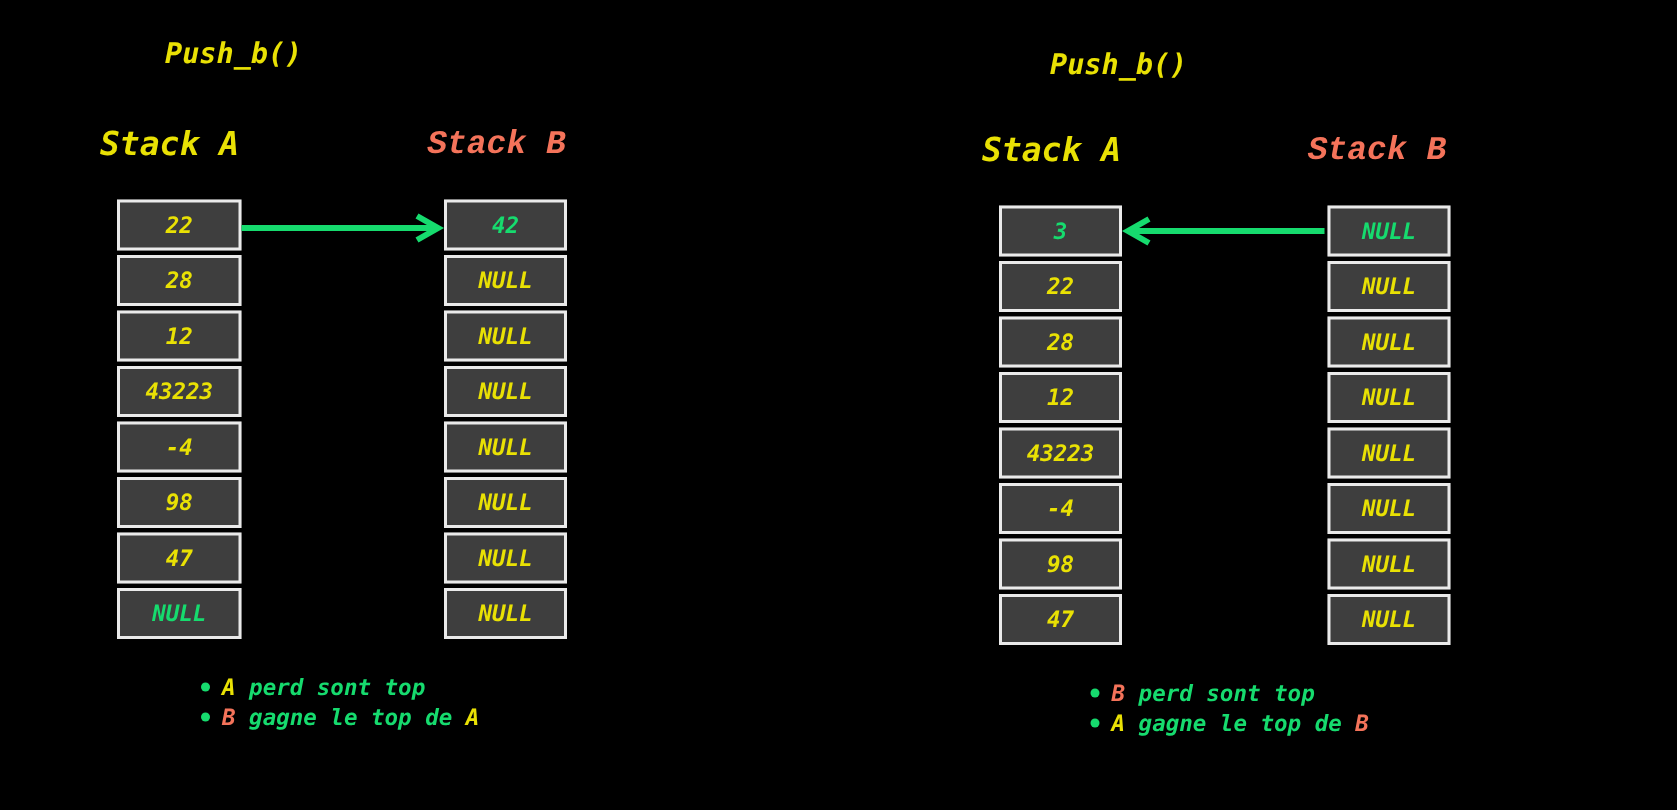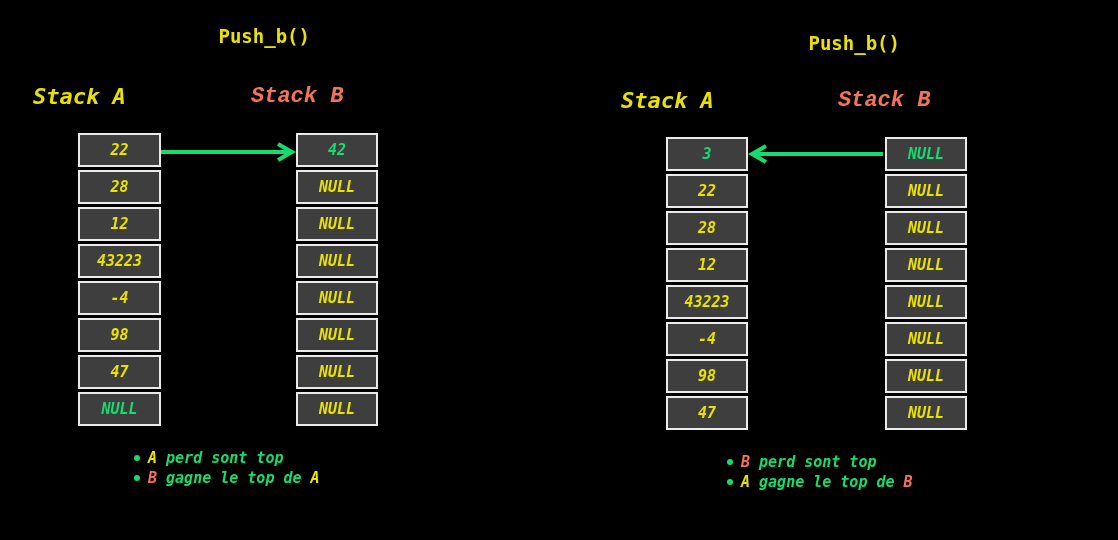--- a/index.html
+++ b/index.html
@@ -6,26 +6,26 @@
   body{
     position:relative;width:1118px;height:540px;overflow:hidden;
     font-family:"DejaVu Sans Mono",monospace;
     background:var(--background,#000);
   }
   .panel{position:absolute;top:0;width:559px;height:540px;}
   #panel-left{left:0;}
   #panel-right{left:559px;}
 
   .fn-title{
-    position:absolute;width:200px;text-align:right;
-    font-weight:bold;font-size:19px;
+    position:absolute;width:200px;text-align:left;
+    font-style:italic;font-weight:bold;font-size:19px;
     color:var(--yellow,#e9e104);
   }
   .stack-label{
-    position:absolute;width:160px;text-align:left;
+    position:absolute;width:160px;text-align:center;
     font-style:italic;font-weight:bold;font-size:22px;
   }
   .label-a{color:var(--yellow,#e9e104);}
   .label-b{color:var(--salmon,#f4735a);font-family:Liberation Mono, monospace;}
 
   .stack{position:absolute;}
   .cell{
     height:34px;margin-bottom:3px;box-sizing:border-box;
     background:var(--cell-bg,#3e3e3e);
     border:2px solid var(--cell-border,#eaeaea);

